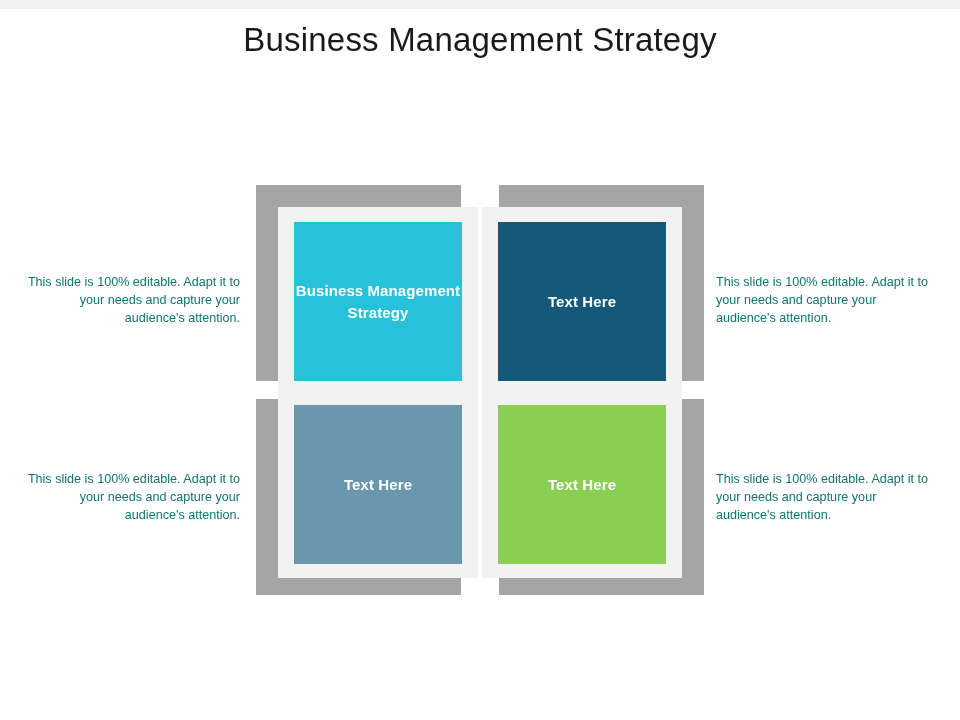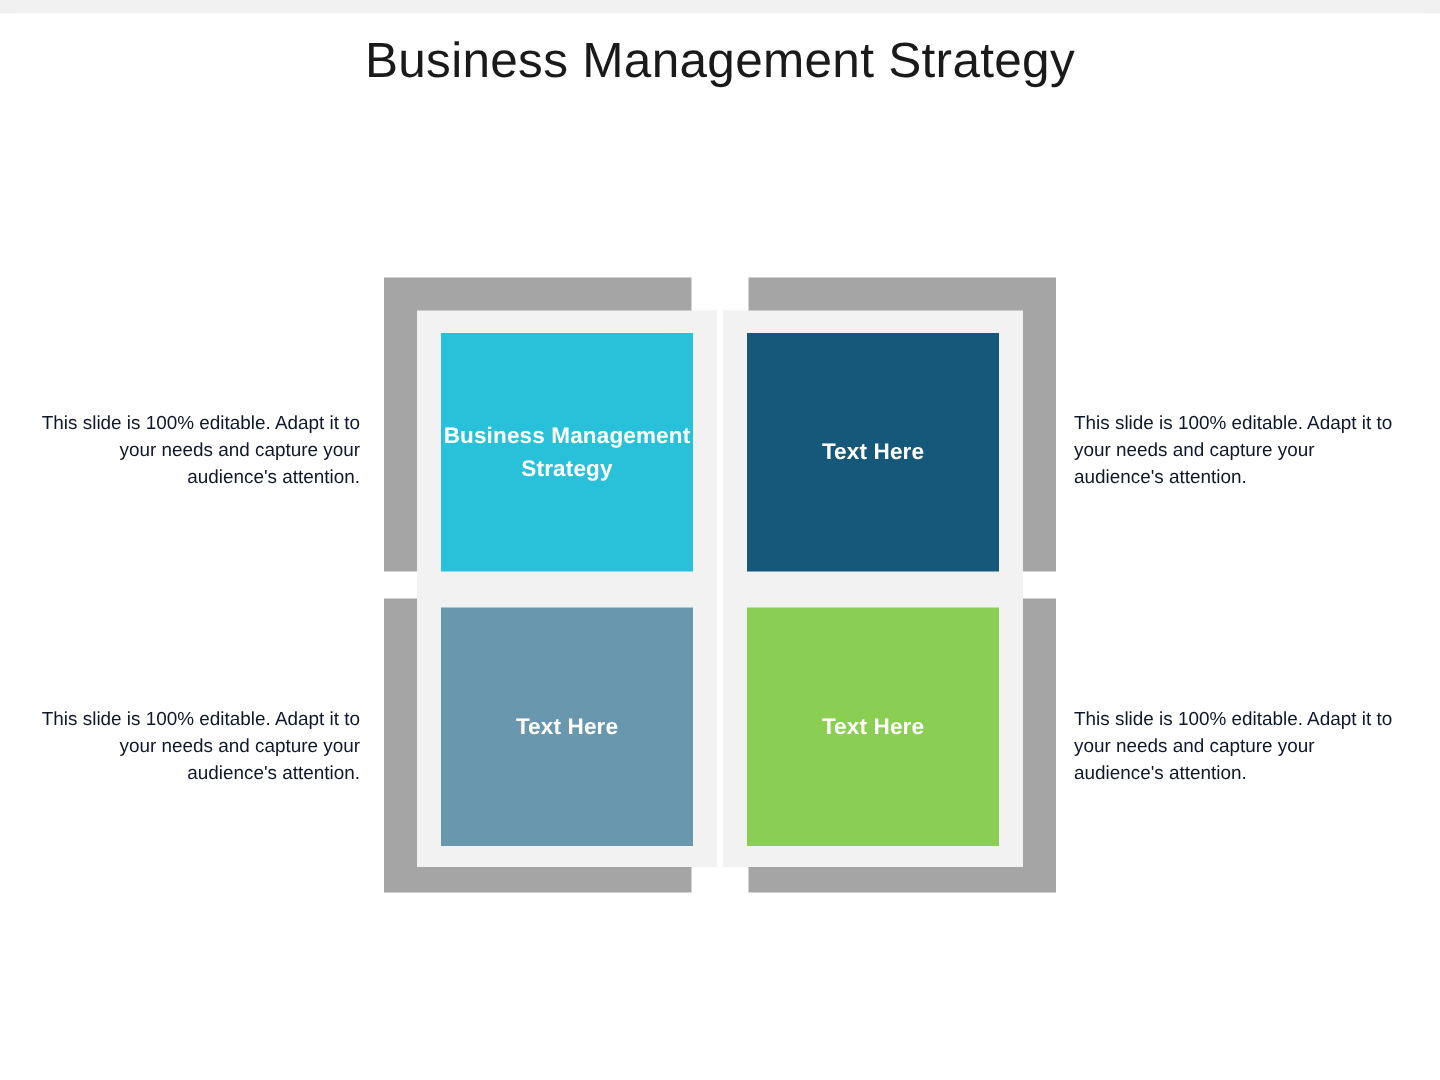--- a/index.html
+++ b/index.html
@@ -114,21 +114,21 @@
     line-height: 1.42;
     letter-spacing: 0.1px;
   }
 
   
   .caption {
     position: absolute;
     width: 216px;
     font-size: 12.6px;
     line-height: 1.42;
-    color: #0f172a;
+    color: #0f766e;
   }
   .caption-left  { left: 24px;  text-align: right; }
   .caption-right { left: 716px; text-align: left;  }
   .cap-tl { top: 265px; }
   .cap-tr { top: 265px; }
   .cap-bl { top: 462px; }
   .cap-br { top: 462px; }
 </style>
 </head>
 <body style="background: rgb(255, 255, 255);">

